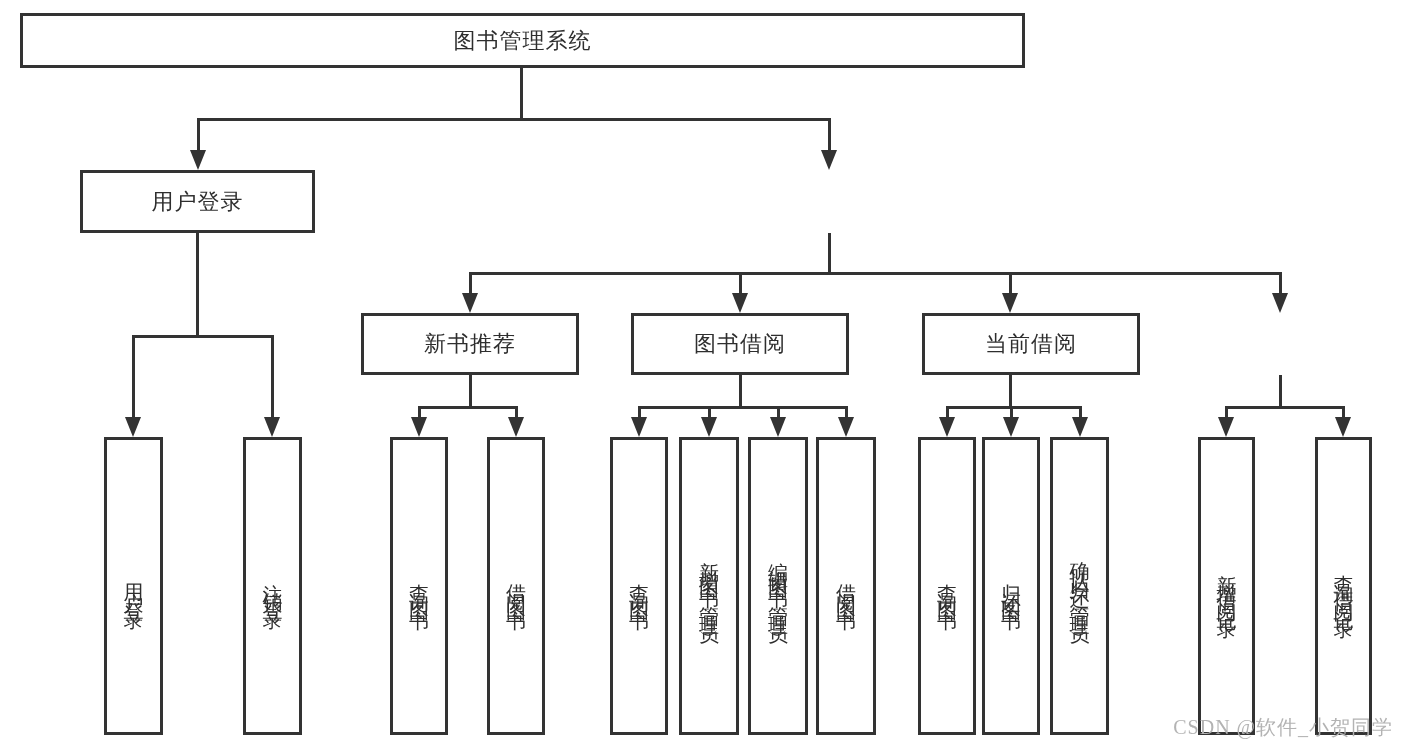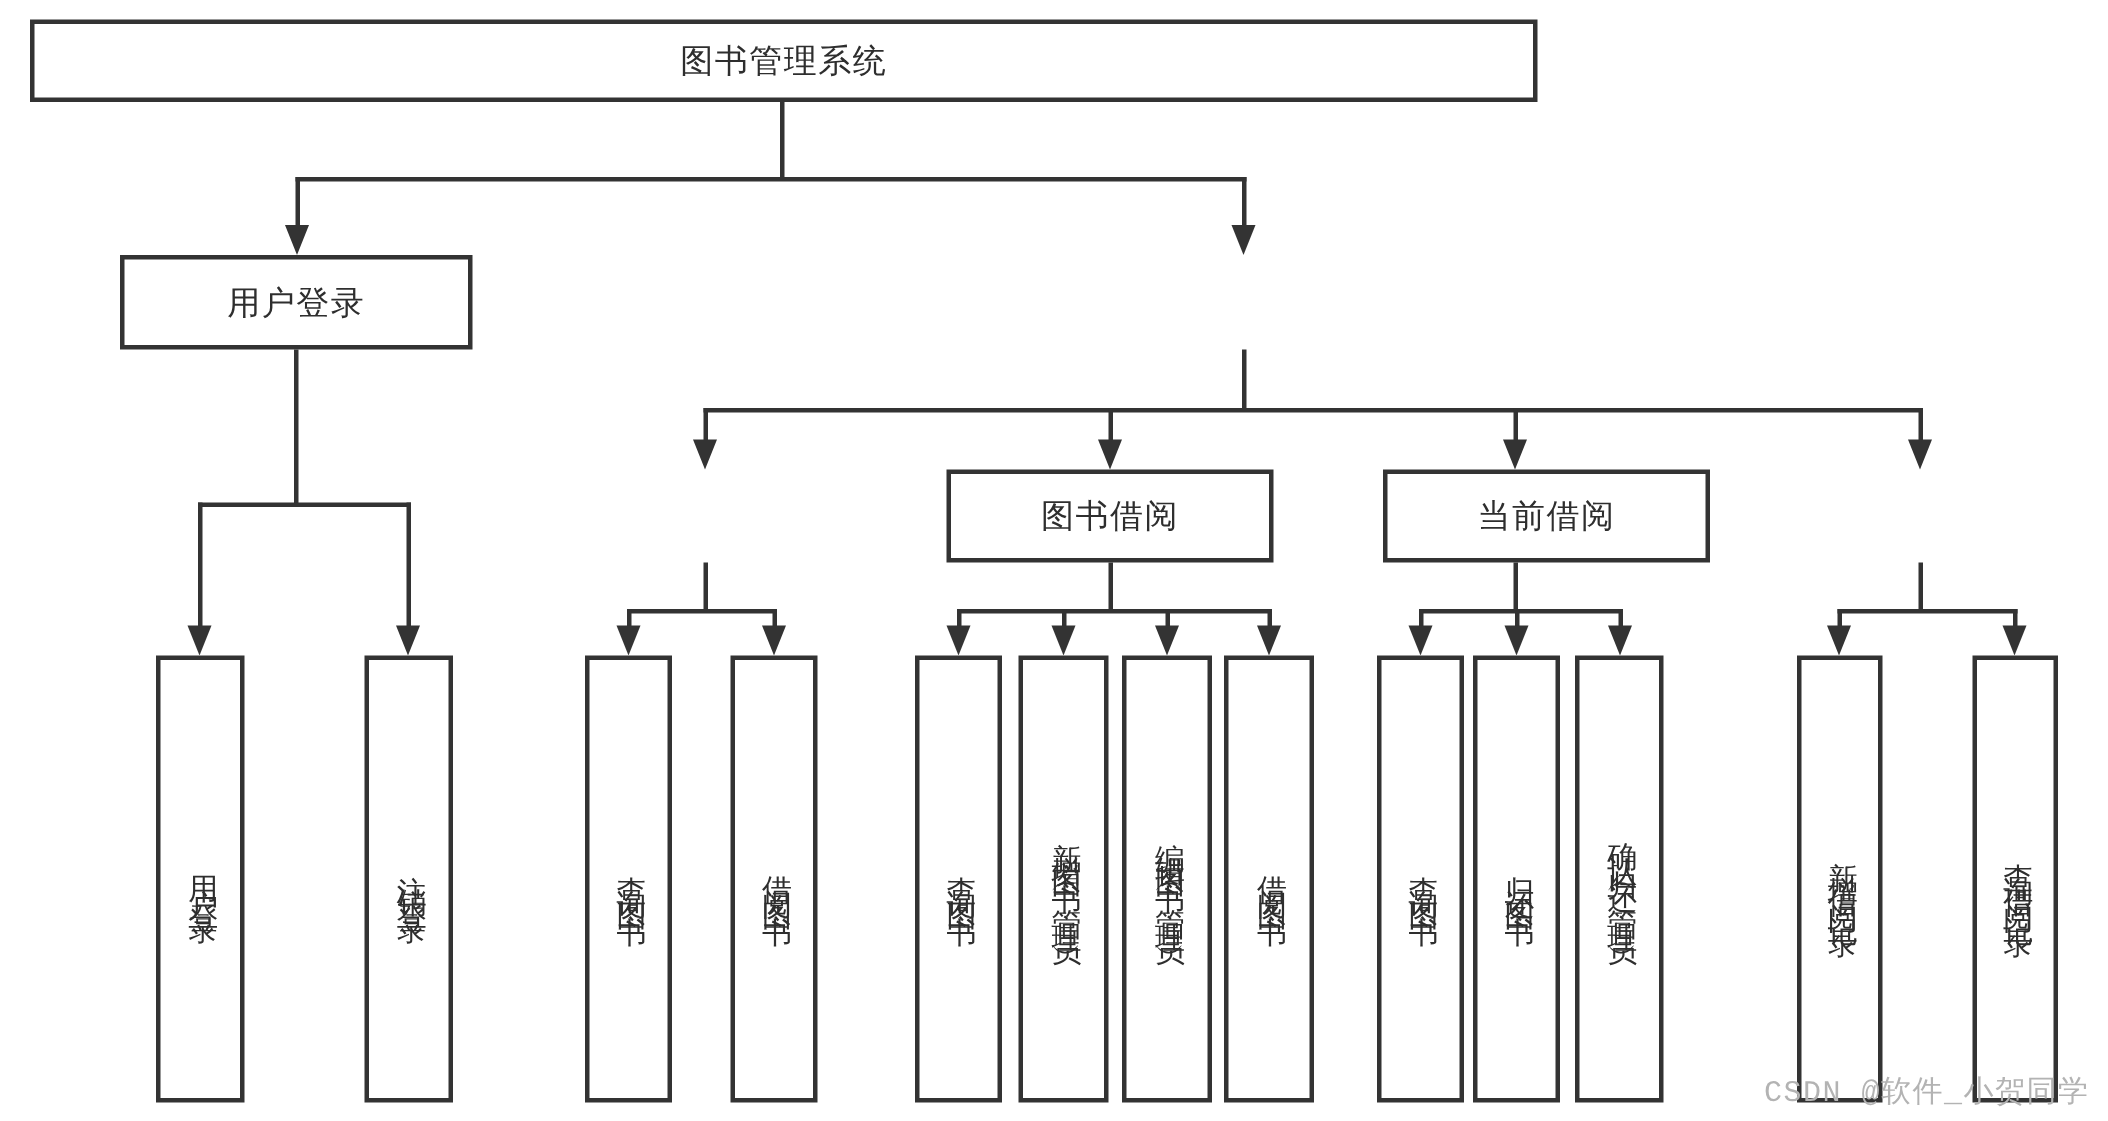--- a/index.html
+++ b/index.html
@@ -1,18 +1,18 @@
 <!DOCTYPE html>
 <html><head>
 <meta charset="utf-8">
 <style>
   html,body{margin:0;padding:0;background:#ffffff;}
   #stage{
     position:relative;width:1405px;height:747px;background:#ffffff;
-    font-family:Liberation Mono, monospace;overflow:hidden;border-radius:15px;
+    font-family:Liberation Serif, serif;overflow:hidden;border-radius:15px;
   }
   .hbox{
     position:absolute;box-sizing:border-box;border:3px solid #333333;background:#ffffff;
     display:flex;align-items:center;justify-content:center;
     font-size:22px;color:#2e2e2e;letter-spacing:1px;white-space:nowrap;
   }
   .leaf{
     position:absolute;box-sizing:border-box;border:3px solid #333333;background:#ffffff;
     top:437px;height:298px;
     display:flex;align-items:center;justify-content:center;
@@ -64,20 +64,23 @@
   <div class="hline" style="left:469px;top:272px;width:813px;"></div>
   <div class="vline" style="left:469px;top:272px;height:23px;"></div>
   <div class="arrow" style="left:462px;top:293px;"></div>
   <div class="vline" style="left:739px;top:272px;height:23px;"></div>
   <div class="arrow" style="left:732px;top:293px;"></div>
   <div class="vline" style="left:1009px;top:272px;height:23px;"></div>
   <div class="arrow" style="left:1002px;top:293px;"></div>
   <div class="vline" style="left:1279px;top:272px;height:23px;"></div>
   <div class="arrow" style="left:1272px;top:293px;"></div>
 
+  <div class="hbox" style="left:361px;top:313px;width:218px;height:62px;">
+    <span>新书推荐</span>
+  </div>
   <div class="hbox" style="left:631px;top:313px;width:218px;height:62px;">
     <span>图书借阅</span>
   </div>
   <div class="hbox" style="left:901px;top:313px;width:218px;height:62px;margin-left:21px;">
     <span>当前借阅</span>
   </div>
 
   <div class="vline" style="left:469px;top:375px;height:33px;"></div>
   <div class="hline" style="left:418px;top:406px;width:100px;"></div>
   <div class="vline" style="left:418px;top:406px;height:13px;"></div>

